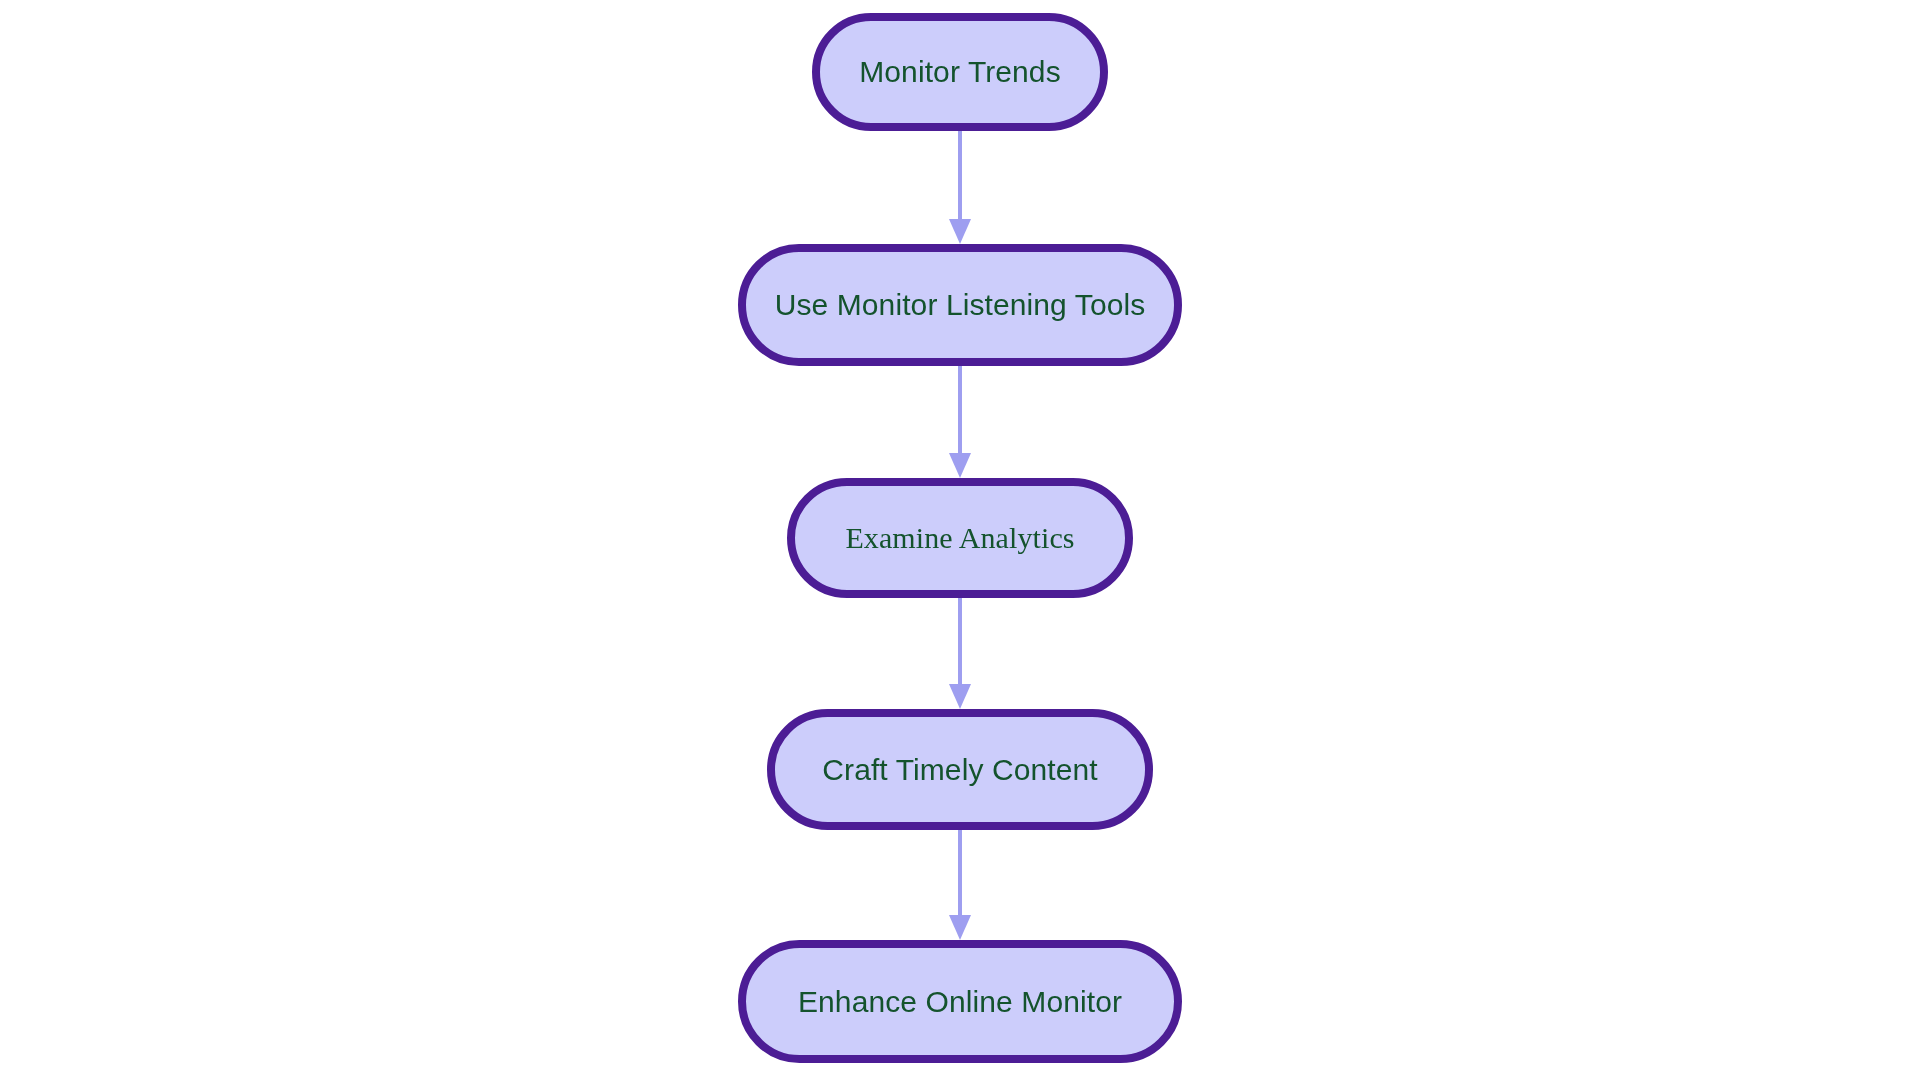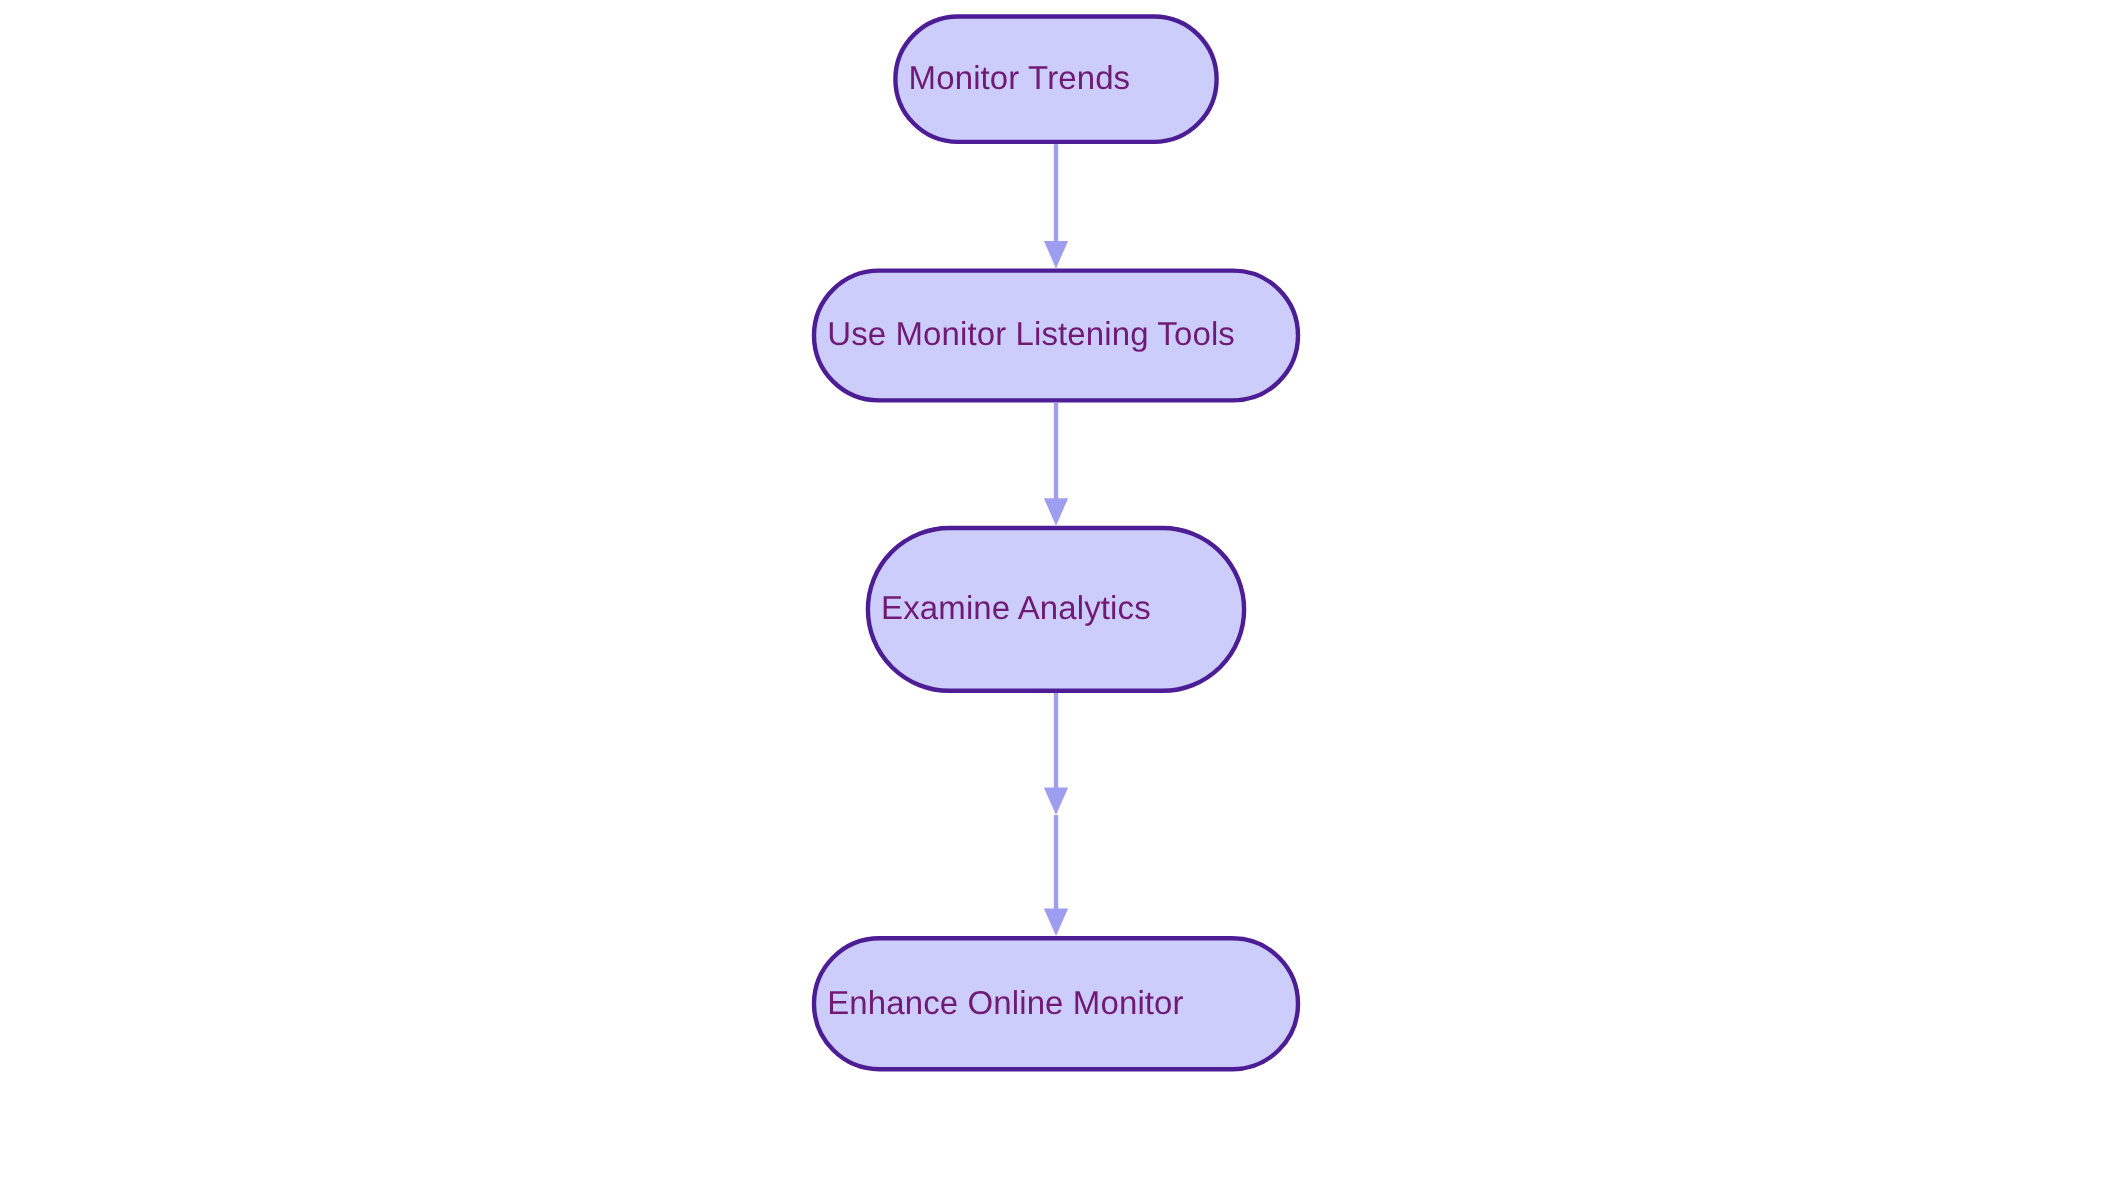--- a/index.html
+++ b/index.html
@@ -31,24 +31,25 @@
     display: flex;
     flex-direction: column;
     align-items: center;
     justify-content: flex-start;
   }
 
   .node {
     box-sizing: border-box;
     display: flex;
     align-items: center;
+    justify-content: center;
     border-radius: 999px;
-    border: 4px solid #4c1d95;
+    border: 8px solid #4c1d95;
     background: #cccdfb;
-    color: #701a75;
+    color: #14532d;
     font-size: 30px;
     font-weight: 400;
     letter-spacing: 0.1px;
     line-height: 1;
     white-space: nowrap;
     text-align: center;
     user-select: none;
   }
 
   .node-label {
@@ -77,21 +78,21 @@
     border-left: 11px solid transparent;
     border-right: 11px solid transparent;
     border-top: 25px solid #9e9ef0;
     margin-top: -1px;
     flex: 0 0 auto;
   }
 
   
   .node-1 { width: 296px; height: 118px; margin-top: 13px; }
   .node-2 { width: 444px; height: 122px; }
-  .node-3 { width: 346px; height: 152px; }
+  .node-3 { width: 346px; height: 120px; font-family: Liberation Serif, serif; }
   .node-4 { width: 386px; height: 121px; }
   .node-5 { width: 444px; height: 123px; }
 
   .conn-1 { height: 113px; }
   .conn-2 { height: 112px; }
   .conn-3 { height: 111px; }
   .conn-4 { height: 110px; }
 </style>
 </head>
 <body>
@@ -119,20 +120,23 @@
 
     <div class="node node-3">
       <span class="node-label">Examine Analytics</span>
     </div>
 
     <div class="connector conn-3">
       <div class="connector-line"></div>
       <div class="connector-head"></div>
     </div>
 
+    <div class="node node-4">
+      <span class="node-label">Craft Timely Content</span>
+    </div>
 
     <div class="connector conn-4">
       <div class="connector-line"></div>
       <div class="connector-head"></div>
     </div>
 
     <div class="node node-5">
       <span class="node-label">Enhance Online Monitor</span>
     </div>
 

